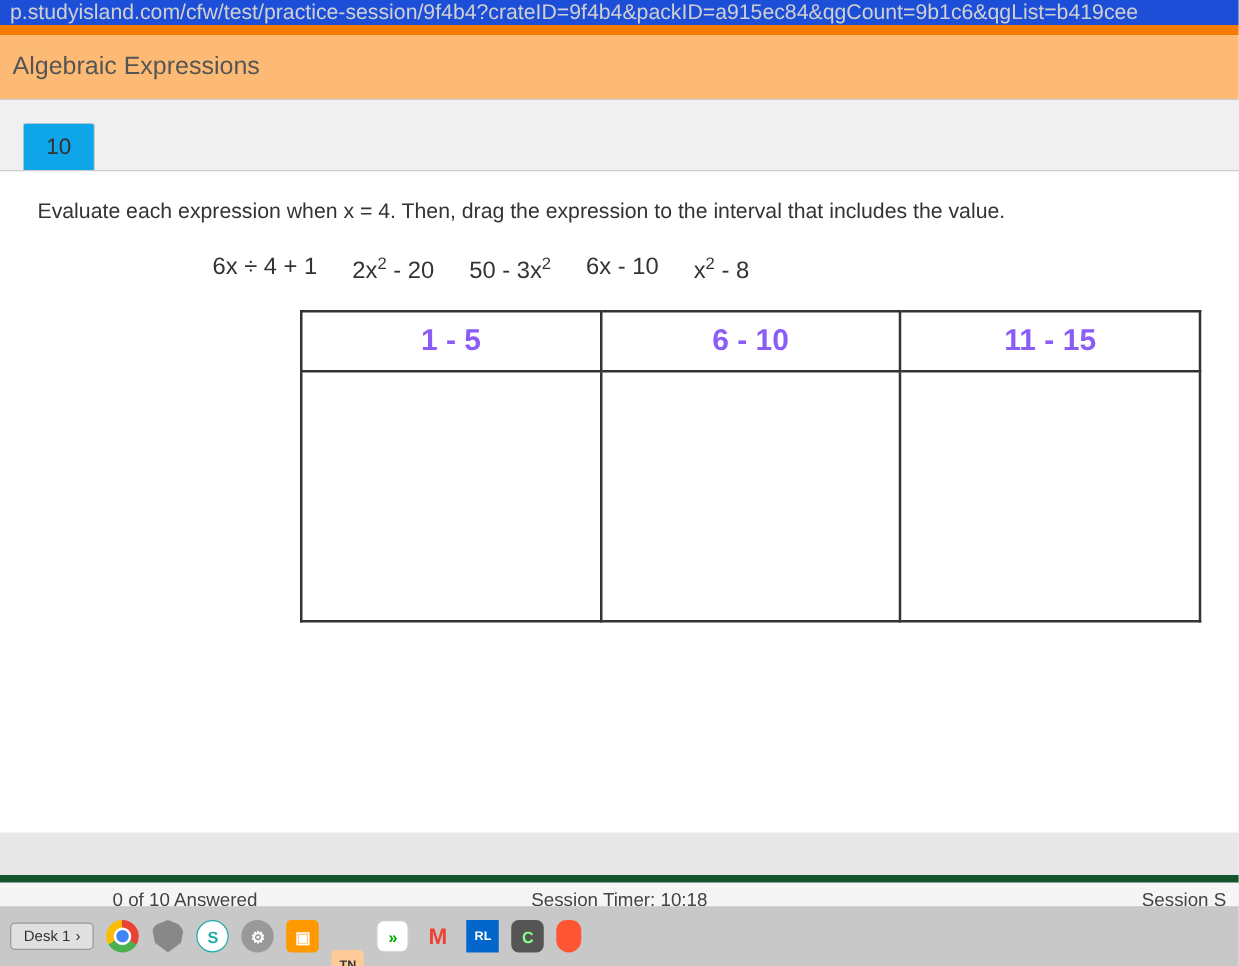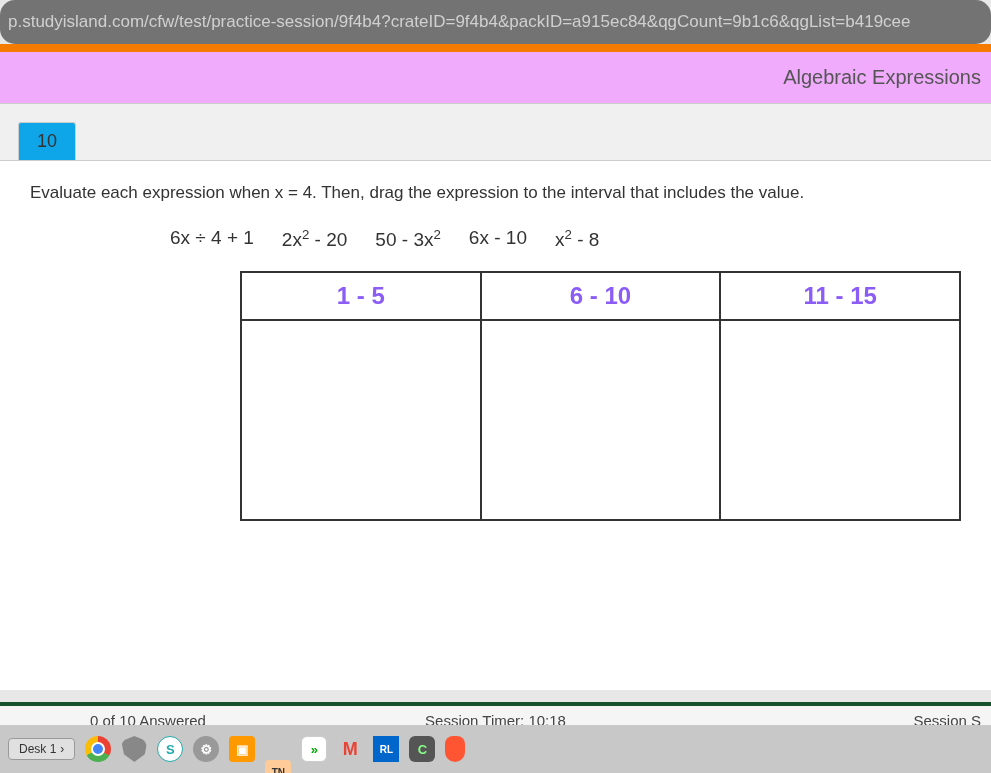--- a/index.html
+++ b/index.html
@@ -9,37 +9,35 @@
     }
     body {
       font-family: Arial, Helvetica, sans-serif;
       background: #e8e8e8;
       width: 991px;
       height: 773px;
       overflow: hidden;
       position: relative;
     }
     .url-bar {
-      background: #737373;
+      background: #1d4ed8;
       color: #d0d0d0;
-      padding: 12px 8px;
+      padding: 0 8px;
       font-size: 17px;
       white-space: nowrap;
       overflow: hidden;
-      border-radius: 15px;
     }
     .orange-bar {
       height: 8px;
       background: #f57c00;
     }
     .header-strip {
-      background: #f0abfc;
+      background: #fdba74;
       padding: 14px 10px;
       border-bottom: 1px solid #ccc;
-      text-align: right;
     }
     .header-title {
       color: #555;
       font-size: 20px;
     }
     .content-wrap {
       background: #f0f0f0;
       padding: 18px 0 0 0;
     }
     .question-tab {
@@ -108,21 +106,21 @@
       height: 200px;
       background: #fff;
       vertical-align: top;
     }
     .footer-bar {
       position: absolute;
       bottom: 38px;
       left: 0;
       right: 0;
       background: #f5f5f5;
-      border-top: 4px solid #14532d;
+      border-top: 6px solid #14532d;
       display: flex;
       align-items: center;
       font-size: 15px;
       color: #444;
       padding: 6px 0;
     }
     .footer-left {
       padding-left: 90px;
       flex: 0 0 auto;
     }

